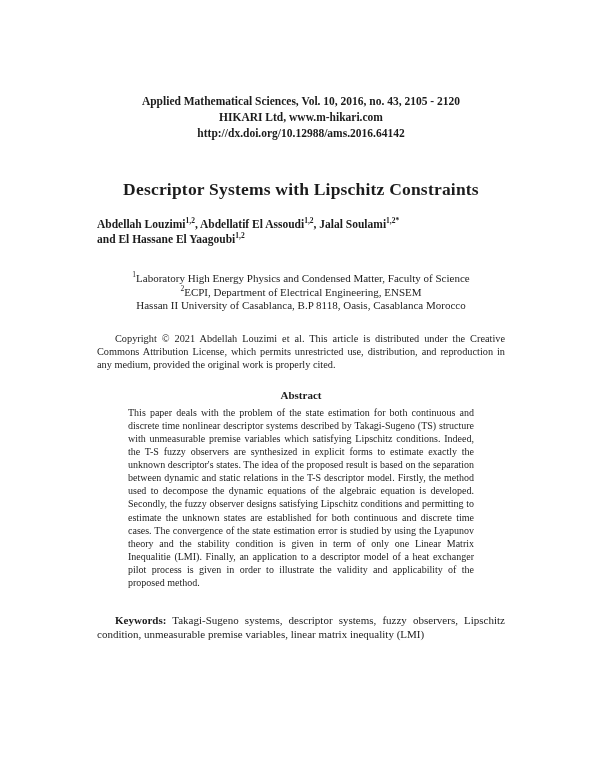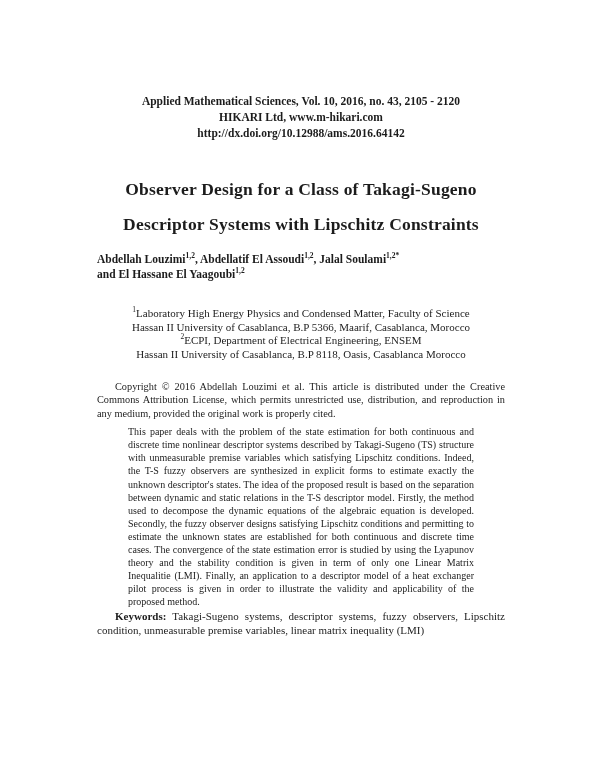--- a/index.html
+++ b/index.html
@@ -67,54 +67,54 @@
     font-size: 11px;
   }
   .abstract-body {
     margin: 5px 31px 0 31px;
     font-size: 10px;
     line-height: 1.31;
     text-align: justify;
   }
   
   .keywords {
+    margin-top: 24px;
     font-size: 11px;
     line-height: 1.3;
     text-align: justify;
     text-indent: 18px;
   }
   .keywords .kw-label { font-weight: bold; }
 </style>
 </head>
 <body>
 
 <div class="page">
 
   <div class="header">
     <div>Applied Mathematical Sciences, Vol. 10, 2016, no. 43, 2105 - 2120</div>
     <div>HIKARI Ltd,  www.m-hikari.com</div>
     <div>http://dx.doi.org/10.12988/ams.2016.64142</div>
   </div>
 
   <div class="title">
-    <div>Observer Design for a Class of Takagi-Sugeno</div>
     <div>Descriptor Systems with Lipschitz Constraints</div>
   </div>
 
   <div class="authors">
     <div><span>Abdellah Louzimi</span><sup>1,2</sup><span>, Abdellatif El Assoudi</span><sup>1,2</sup><span>, Jalal Soulami</span><sup>1,2*</sup></div>
     <div><span>and El Hassane El Yaagoubi</span><sup>1,2</sup></div>
   </div>
 
   <div class="affiliations">
     <div><sup>1</sup><span>Laboratory High Energy Physics and Condensed Matter, Faculty of Science</span></div>
-    <div>Hassan II University of Casablanca, B.P 5366, Maarif, Casablanca, Morocco</div>
     <div><sup>2</sup><span>ECPI, Department of Electrical Engineering, ENSEM</span></div>
     <div>Hassan II University of Casablanca, B.P 8118, Oasis, Casablanca Morocco</div>
   </div>
 
-  <p class="copyright">Copyright © 2016 Abdellah Louzimi et al. This article is distributed under the Creative Commons Attribution License, which permits unrestricted use, distribution, and reproduction in any medium, provided the original work is properly cited.</p>
+  <p class="copyright">Copyright © 2021 Abdellah Louzimi et al. This article is distributed under the Creative Commons Attribution License, which permits unrestricted use, distribution, and reproduction in any medium, provided the original work is properly cited.</p>
 
+  <div class="abstract-heading">Abstract</div>
   <p class="abstract-body">This paper deals with the problem of the state estimation for both continuous and discrete time nonlinear descriptor systems described by Takagi-Sugeno (TS) structure with unmeasurable premise variables which satisfying Lipschitz conditions. Indeed, the T-S fuzzy observers are synthesized in explicit forms to estimate exactly the unknown descriptor's states. The idea of the proposed result is based on the separation between dynamic and static relations in the T-S descriptor model. Firstly, the method used to decompose the dynamic equations of the algebraic equation is developed. Secondly, the fuzzy observer designs satisfying Lipschitz conditions and permitting to estimate the unknown states are established for both continuous and discrete time cases. The convergence of the state estimation error is studied by using the Lyapunov theory and the stability condition is given in term of only one Linear Matrix Inequalitie (LMI). Finally, an application to a descriptor model of a heat exchanger pilot process is given in order to illustrate the validity and applicability of the proposed method.</p>
 
   <p class="keywords"><span class="kw-label">Keywords:</span><span> Takagi-Sugeno systems, descriptor systems, fuzzy observers, Lipschitz condition, unmeasurable premise variables, linear matrix inequality (LMI)</span></p>
 
 </div>
 
 </body></html>

